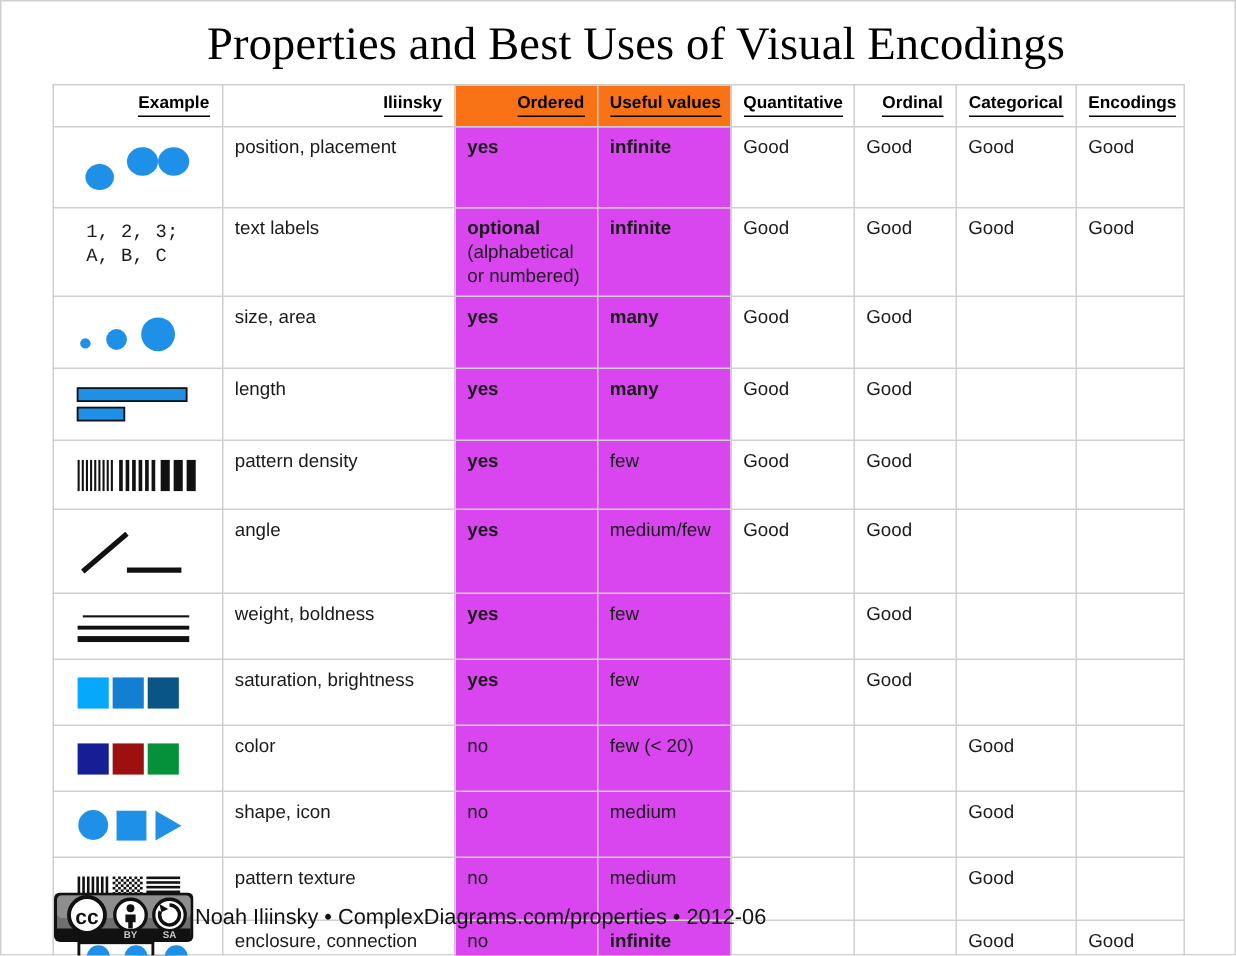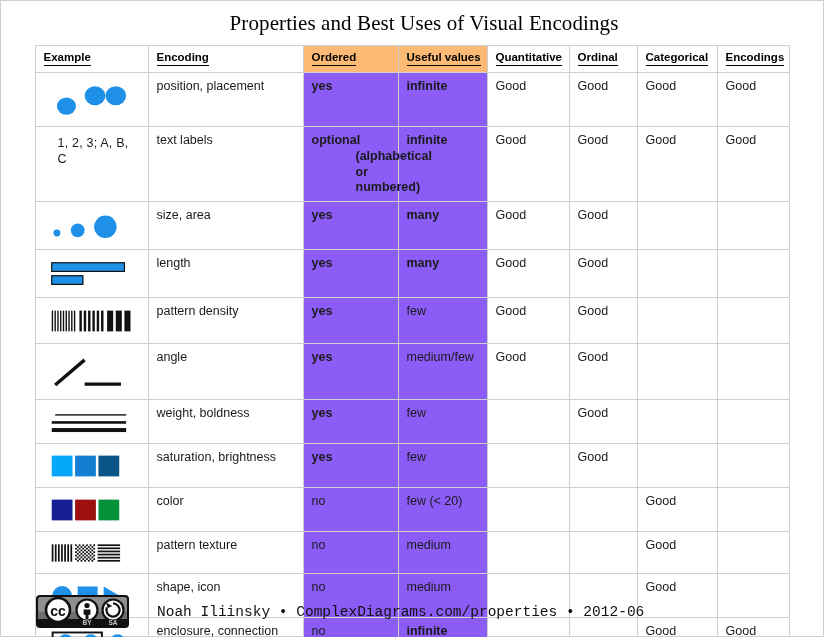--- a/index.html
+++ b/index.html
@@ -19,21 +19,21 @@
     width: 824px;
     height: 637px;
     position: relative;
     box-sizing: border-box;
     border: 1px solid #cfcfcf;
   }
   
   .title {
     text-align: center;
     font-family: "Liberation Serif", serif;
-    font-size: 21px;
+    font-size: 31px;
     font-weight: 400;
     color: #000;
     padding-top: 10px;
     padding-bottom: 9px;
     letter-spacing: 0.1px;
     margin-left: 24px;
   }
   
   table.enc {
     border-collapse: collapse;
@@ -47,49 +47,51 @@
     vertical-align: top;
     padding: 6px 8px 5px 8px;
     text-align: left;
     font-weight: normal;
     line-height: 1.25;
   }
   table.enc thead th {
     padding-top: 4px;
     padding-bottom: 6px;
     white-space: nowrap;
+    text-align: right;
   }
   .hdr-label {
     font-weight: bold;
     font-size: 11.5px;
     border-bottom: 1.5px solid #000;
     display: inline-block;
     padding-bottom: 1px;
     color: #000;
   }
   
-  .col-ordered, .col-useful { background: #8b5cf6; }
-  thead .col-ordered, thead .col-useful { background: #fdba74; }
+  .col-ordered, .col-useful { background: #d946ef; }
+  thead .col-ordered, thead .col-useful { background: #f97316; }
   
   col.c-example    { width: 113px; }
   col.c-encoding   { width: 155px; }
   col.c-ordered    { width: 95px;  }
   col.c-useful     { width: 89px;  }
   col.c-quant      { width: 82px;  }
   col.c-ordinal    { width: 68px;  }
   col.c-categ      { width: 80px;  }
   col.c-relat      { width: 72px;  }
 
   .bold { font-weight: bold; }
-  .sub  { font-weight: bold; margin-left: 44px; }
+  .sub  { font-weight: normal; }
   .cell-txt { display: block; }
 
   td.ex {
     padding: 0;
     vertical-align: middle;
+    font-family: Liberation Mono, monospace;
   }
   .exwrap {
     width: 100%;
     height: 100%;
     display: flex;
     align-items: center;
     padding: 3px 0 3px 6px;
     box-sizing: border-box;
   }
   .exwrap svg { display: block; }
@@ -99,25 +101,25 @@
     color: #1a1a1a;
     letter-spacing: 0.2px;
   }
   
   .footer {
     position: absolute;
     left: 35px;
     bottom: 8px;
     display: flex;
     align-items: center;
-    gap: 28px;
+    gap: 1px;
   }
   .cc-badge { display: block; }
   .footer-text {
-    font-family: Liberation Mono, monospace;
+    font-family: Liberation Sans, sans-serif;
     font-size: 14.5px;
     color: #111;
     white-space: nowrap;
     text-align: right;
   }
 </style>
 </head>
 <body>
 
 <div id="page">
@@ -131,21 +133,21 @@
         <col class="c-ordered">
         <col class="c-useful">
       <col class="c-quant">
         <col class="c-ordinal">
         <col class="c-categ">
         <col class="c-relat">
     </colgroup>
     <thead>
       <tr>
         <th><span class="hdr-label">Example</span></th>
-        <th><span class="hdr-label">Encoding</span></th>
+        <th><span class="hdr-label">Iliinsky</span></th>
         <th class="col-ordered"><span class="hdr-label">Ordered</span></th>
         <th class="col-useful"><span class="hdr-label">Useful values</span></th>
         <th><span class="hdr-label">Quantitative</span></th>
         <th><span class="hdr-label">Ordinal</span></th>
         <th><span class="hdr-label">Categorical</span></th>
         <th><span class="hdr-label">Encodings</span></th>
       </tr>
     </thead>
     <tbody id="tbody">
         <tr>
@@ -361,20 +363,42 @@
       <rect x="29" y="1" width="24" height="24" fill="#9c1010"></rect>
       <rect x="56" y="1" width="24" height="24" fill="#049139"></rect>
      </svg>
             </div>
           </td>
     <td>
             <span class="cell-txt">color</span>
           </td>
     <td class="col-ordered"><span class="">no</span></td>
     <td class="col-useful"><span class="">few (&lt; 20)</span></td>
+    <td></td>
+    <td></td>
+    <td>
+            <span class="cell-txt">Good</span>
+          </td>
+    <td></td>
+  </tr>
+        <tr>
+    <td class="ex">
+            <div class="exwrap">
+              <svg width="104" height="26" viewBox="0 0 104 26">
+      <circle cx="14" cy="13" r="11.5" fill="#1e90e8"></circle>
+      <rect x="32" y="2" width="23" height="23" fill="#1e90e8"></rect>
+      <polygon points="62,2 62,25 82,13.5" fill="#1e90e8"></polygon>
+     </svg>
+            </div>
+          </td>
+    <td>
+            <span class="cell-txt">shape, icon</span>
+          </td>
+    <td class="col-ordered"><span class="">no</span></td>
+    <td class="col-useful"><span class="">medium</span></td>
     <td></td>
     <td></td>
     <td>
             <span class="cell-txt">Good</span>
           </td>
     <td></td>
   </tr>
         <tr>
     <td class="ex">
             <div class="exwrap">
@@ -458,42 +482,20 @@
     <td></td>
     <td></td>
     <td>
             <span class="cell-txt">Good</span>
           </td>
     <td></td>
   </tr>
         <tr>
     <td class="ex">
             <div class="exwrap">
-              <svg width="104" height="26" viewBox="0 0 104 26">
-      <circle cx="14" cy="13" r="11.5" fill="#1e90e8"></circle>
-      <rect x="32" y="2" width="23" height="23" fill="#1e90e8"></rect>
-      <polygon points="62,2 62,25 82,13.5" fill="#1e90e8"></polygon>
-     </svg>
-            </div>
-          </td>
-    <td>
-            <span class="cell-txt">shape, icon</span>
-          </td>
-    <td class="col-ordered"><span class="">no</span></td>
-    <td class="col-useful"><span class="">medium</span></td>
-    <td></td>
-    <td></td>
-    <td>
-            <span class="cell-txt">Good</span>
-          </td>
-    <td></td>
-  </tr>
-        <tr>
-    <td class="ex">
-            <div class="exwrap">
               <svg width="104" height="30" viewBox="0 0 104 30">
       <rect x="3" y="4" width="57" height="22" fill="none" stroke="#111" stroke-width="2.2"></rect>
       <line x1="48" y1="15" x2="78" y2="15" stroke="#8a8a8a" stroke-width="3"></line>
       <circle cx="18" cy="15" r="9" fill="#1e90e8"></circle>
       <circle cx="47" cy="15" r="9" fill="#1e90e8"></circle>
       <circle cx="78" cy="15" r="9" fill="#1e90e8"></circle>
      </svg>
             </div>
           </td>
     <td>

